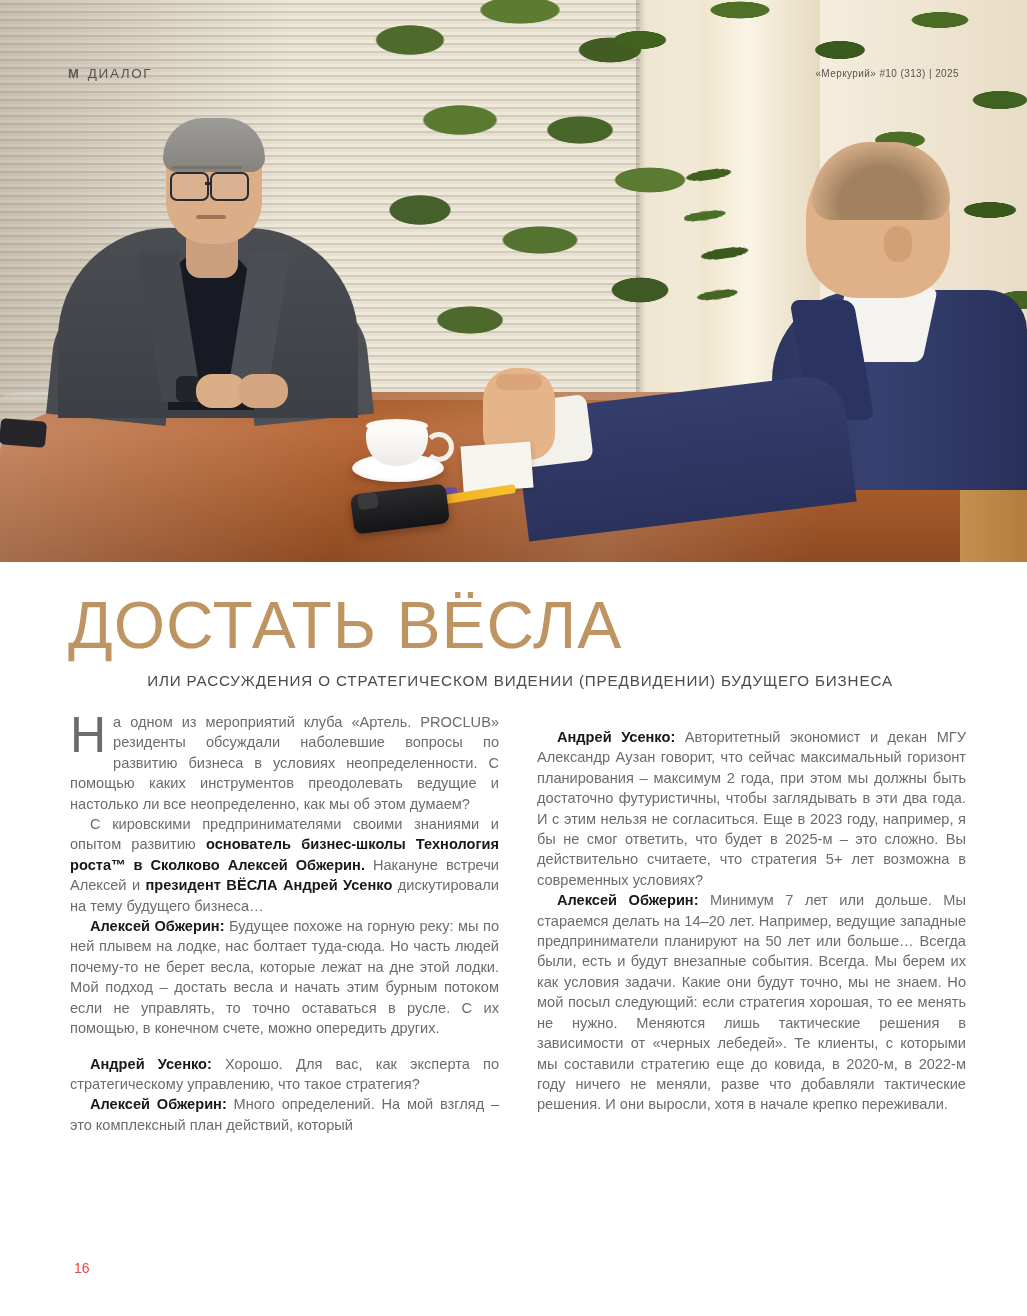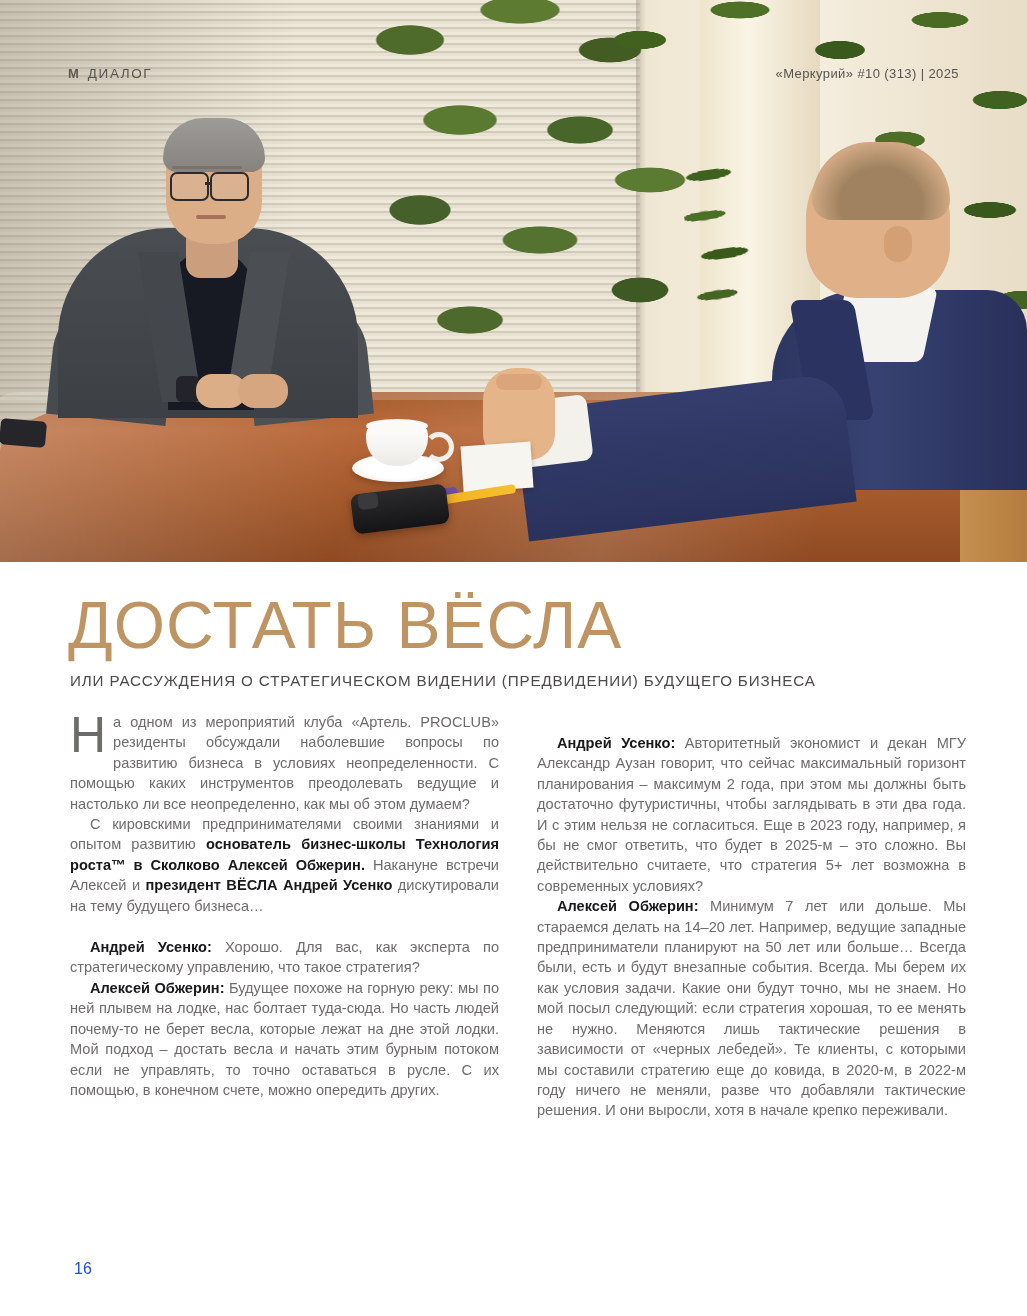--- a/index.html
+++ b/index.html
@@ -263,64 +263,65 @@
   }
   .hdr-left{display:flex;align-items:center;gap:10px;}
   .m-logo{
     font-size:13px;font-weight:700;color:#5d5a55;letter-spacing:-1px;
     line-height:1;
   }
   .hdr-kicker{
     font-size:13.5px;color:#57544f;letter-spacing:1.6px;font-weight:400;
   }
   .hdr-right{
-    font-size:13px;color:#57544f;letter-spacing:.4px;
+    font-size:10px;color:#57544f;letter-spacing:.4px;
   }
 
   
   .article{
     position:absolute;left:2px;top:562px;width:989px;height:754px;
     background:#fff;
     padding-left:36px;
   }
   .title{
     position:absolute;left:66px;top:30px;
     font-size:66px;line-height:1;color:#bf9463;
     font-weight:300;letter-spacing:1px;white-space:nowrap;
   }
   .subtitle{
     position:absolute;left:68px;top:110px;width:900px;
     font-size:15.2px;letter-spacing:.85px;color:#4d4b49;font-weight:400;
     white-space:nowrap;
+    text-align:center;
   }
   .cols{
     position:absolute;left:68px;top:150px;width:896px;
     display:flex;gap:38px;
   }
   .col{width:429px;}
   .col p{
     margin:0 0 0 0;
     font-size:14.6px;line-height:20.4px;
     color:#6e6c6b;text-align:justify;
     text-justify:inter-word;
     hyphens:manual;
   }
   .col p.indent{text-indent:20px;}
-  .col p.gap{margin-top:21px;}
+  .col p.gap{margin-top:15px;}
   .col b{color:#19181a;font-weight:700;}
   .dropcap-p{position:relative;min-height:48px;}
   .dropcap{
     float:left;
     font-size:50px;line-height:42px;
     color:#6e6c6b;font-weight:300;
     padding:4px 7px 0 0;margin-top:-2px;
   }
   .pagenum{
     position:absolute;left:72px;top:698px;
-    font-size:16px;color:#1d4ed8;
+    font-size:14px;color:#ef4444;
   }
 </style>
 </head>
 <body>
 
 <div class="photo">
   <div class="blinds"></div>
   <div class="blinds-shadow"></div>
   <div class="wall-right"></div>
   <div class="curtain"></div>
@@ -390,23 +391,24 @@
   <div class="subtitle">ИЛИ РАССУЖДЕНИЯ О СТРАТЕГИЧЕСКОМ ВИДЕНИИ (ПРЕДВИДЕНИИ) БУДУЩЕГО БИЗНЕСА</div>
 
   <div class="cols">
 
     <div class="col">
       <p class="dropcap-p">
         <span class="dropcap">Н</span><span>а одном из мероприятий клуба «Артель. PROCLUB» резиденты обсуждали наболевшие вопросы по развитию бизнеса в условиях неопределенности. С помощью каких инструментов преодолевать ведущие и настолько ли все неопределенно, как мы об этом думаем?</span>
       </p>
       <p class="indent"><span>С кировскими предпринимателями своими знаниями и опытом развитию </span><b>основатель бизнес-школы Технология роста™ в Сколково Алексей Обжерин.</b><span> Накануне встречи Алексей и </span><b>президент ВЁСЛА Андрей Усенко</b><span> дискутировали на тему будущего бизнеса…</span></p>
 
+      <p class="indent"><b>Алексей Обжерин:</b><span> Будущее похоже на горную реку: мы по ней плывем на лодке, нас болтает туда-сюда. Но часть людей почему-то не берет весла, которые лежат на дне этой лодки. Мой подход – достать весла и начать этим бурным потоком если не управлять, то точно оставаться в русле. С их помощью, в конечном счете, можно опередить других.</span></p>
+
       <p class="indent gap"><b>Андрей Усенко:</b><span> Хорошо. Для вас, как эксперта по стратегическому управлению, что такое стратегия?</span></p>
-
-      <p class="indent"><b>Алексей Обжерин:</b><span> Будущее похоже на горную реку: мы по ней плывем на лодке, нас болтает туда-сюда. Но часть людей почему-то не берет весла, которые лежат на дне этой лодки. Мой подход – достать весла и начать этим бурным потоком если не управлять, то точно оставаться в русле. С их помощью, в конечном счете, можно опередить других.</span></p>
+      <p class="indent"><b>Алексей Обжерин:</b><span> Много определений. На мой взгляд – это комплексный план действий, который</span></p>
     </div>
 
     <div class="col">
 
       <p class="indent gap"><b>Андрей Усенко:</b><span> Авторитетный экономист и декан МГУ Александр Аузан говорит, что сейчас максимальный горизонт планирования – максимум 2 года, при этом мы должны быть достаточно футуристичны, чтобы заглядывать в эти два года. И с этим нельзя не согласиться. Еще в 2023 году, например, я бы не смог ответить, что будет в 2025-м – это сложно. Вы действительно считаете, что стратегия 5+ лет возможна в современных условиях?</span></p>
       <p class="indent"><b>Алексей Обжерин:</b><span> Минимум 7 лет или дольше. Мы стараемся делать на 14–20 лет. Например, ведущие западные предприниматели планируют на 50 лет или больше… Всегда были, есть и будут внезапные события. Всегда. Мы берем их как условия задачи. Какие они будут точно, мы не знаем. Но мой посыл следующий: если стратегия хорошая, то ее менять не нужно. Меняются лишь тактические решения в зависимости от «черных лебедей». Те клиенты, с которыми мы составили стратегию еще до ковида, в 2020-м, в 2022-м году ничего не меняли, разве что добавляли тактические решения. И они выросли, хотя в начале крепко переживали.</span></p>
     </div>
 
   </div>
 

